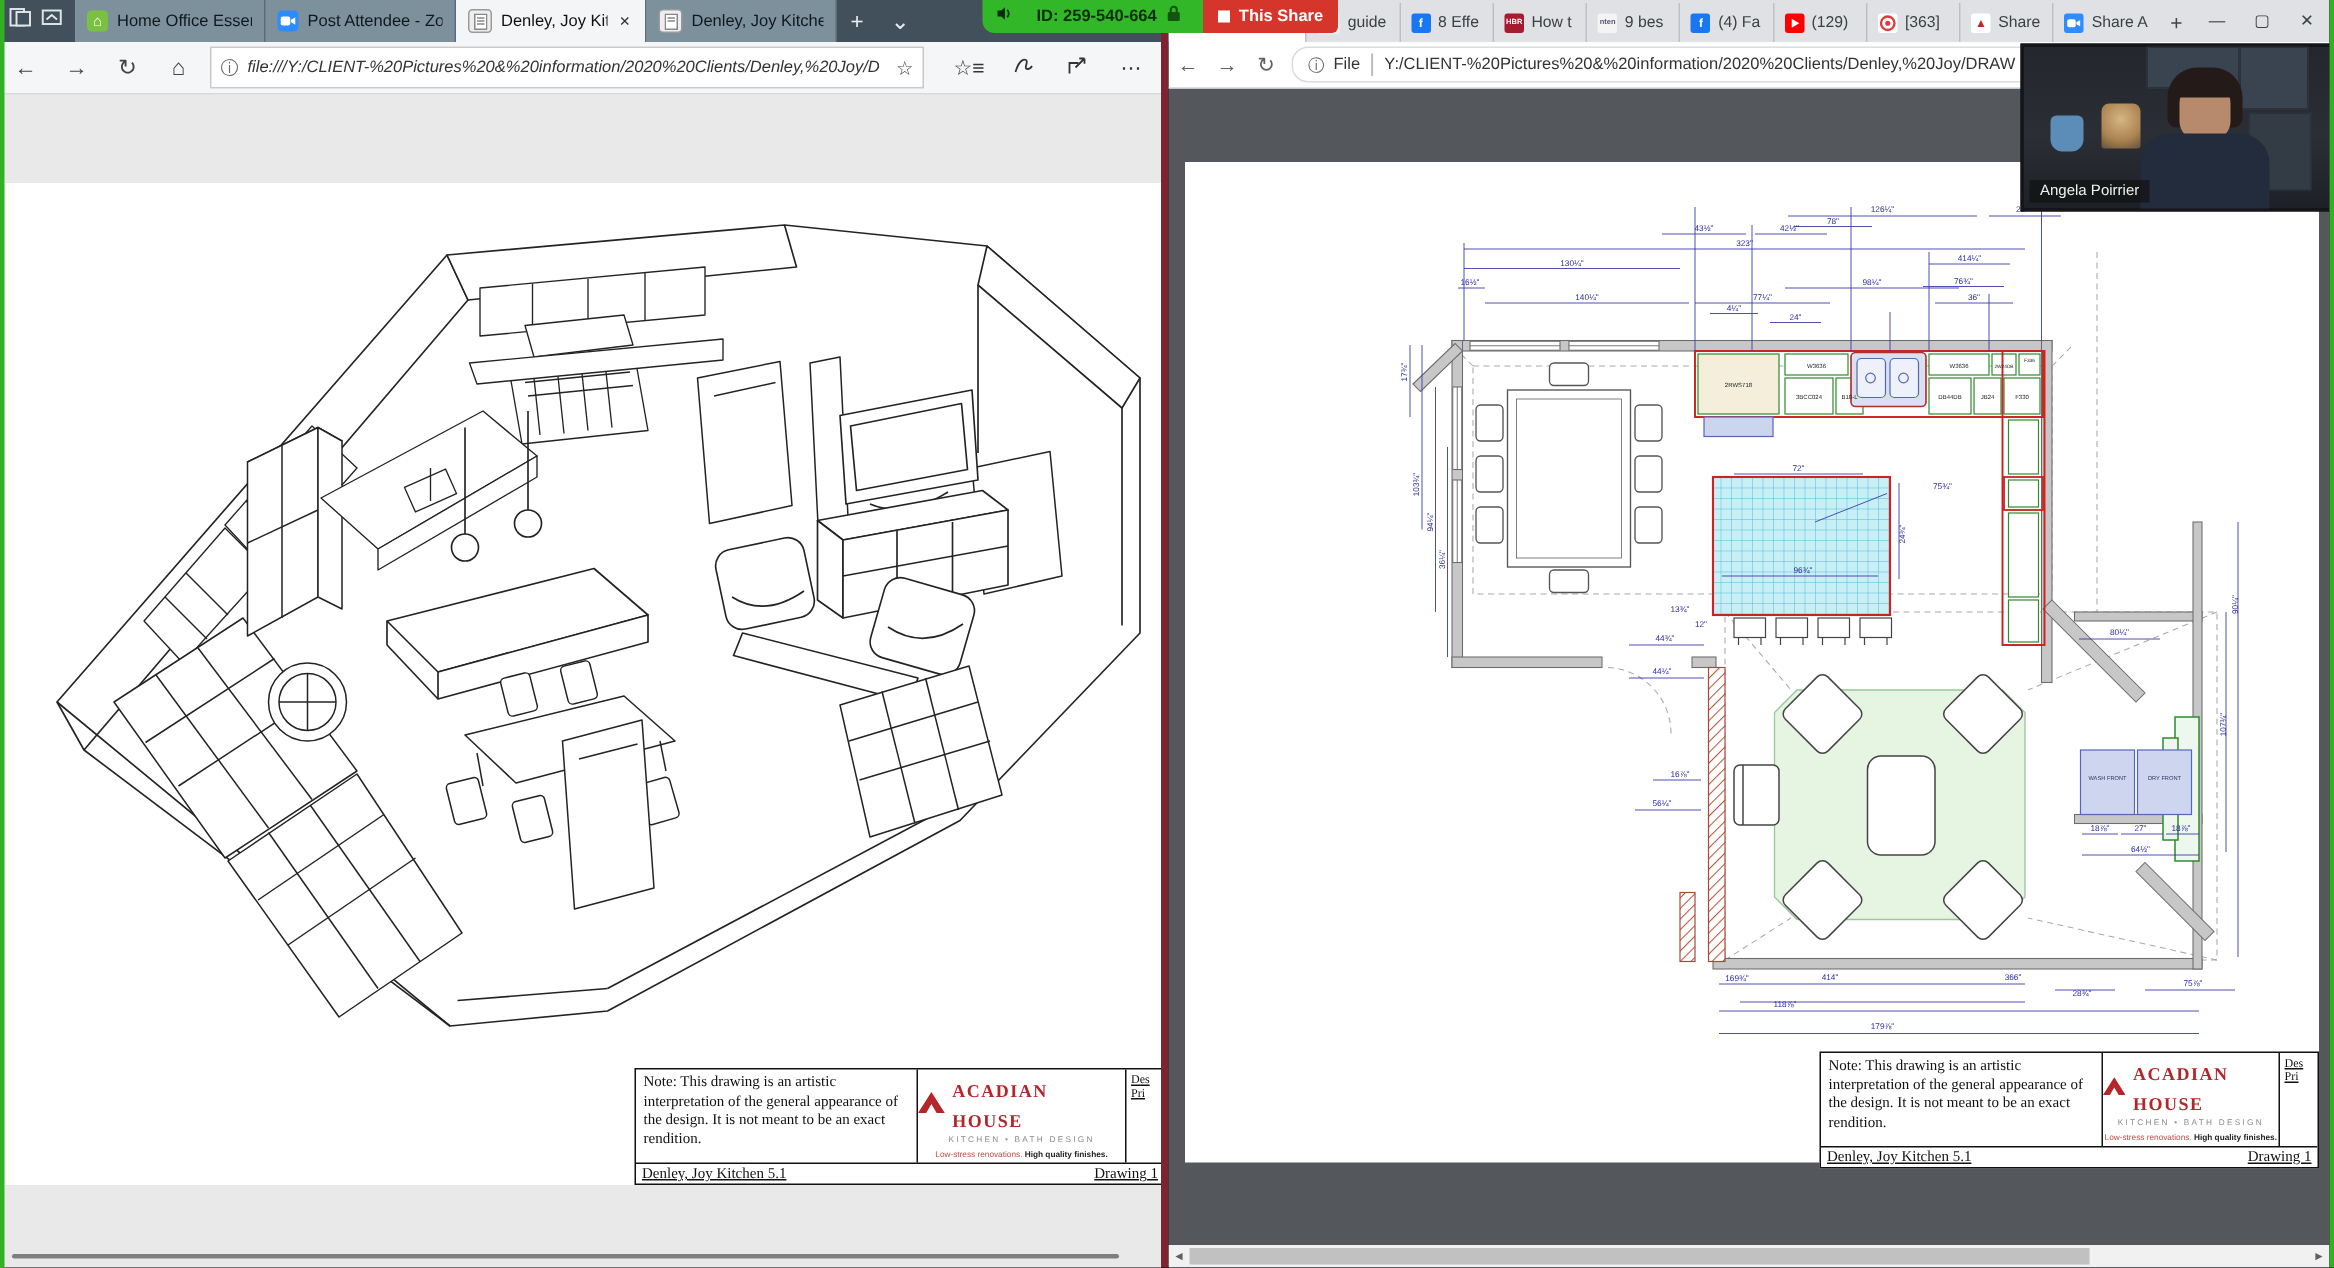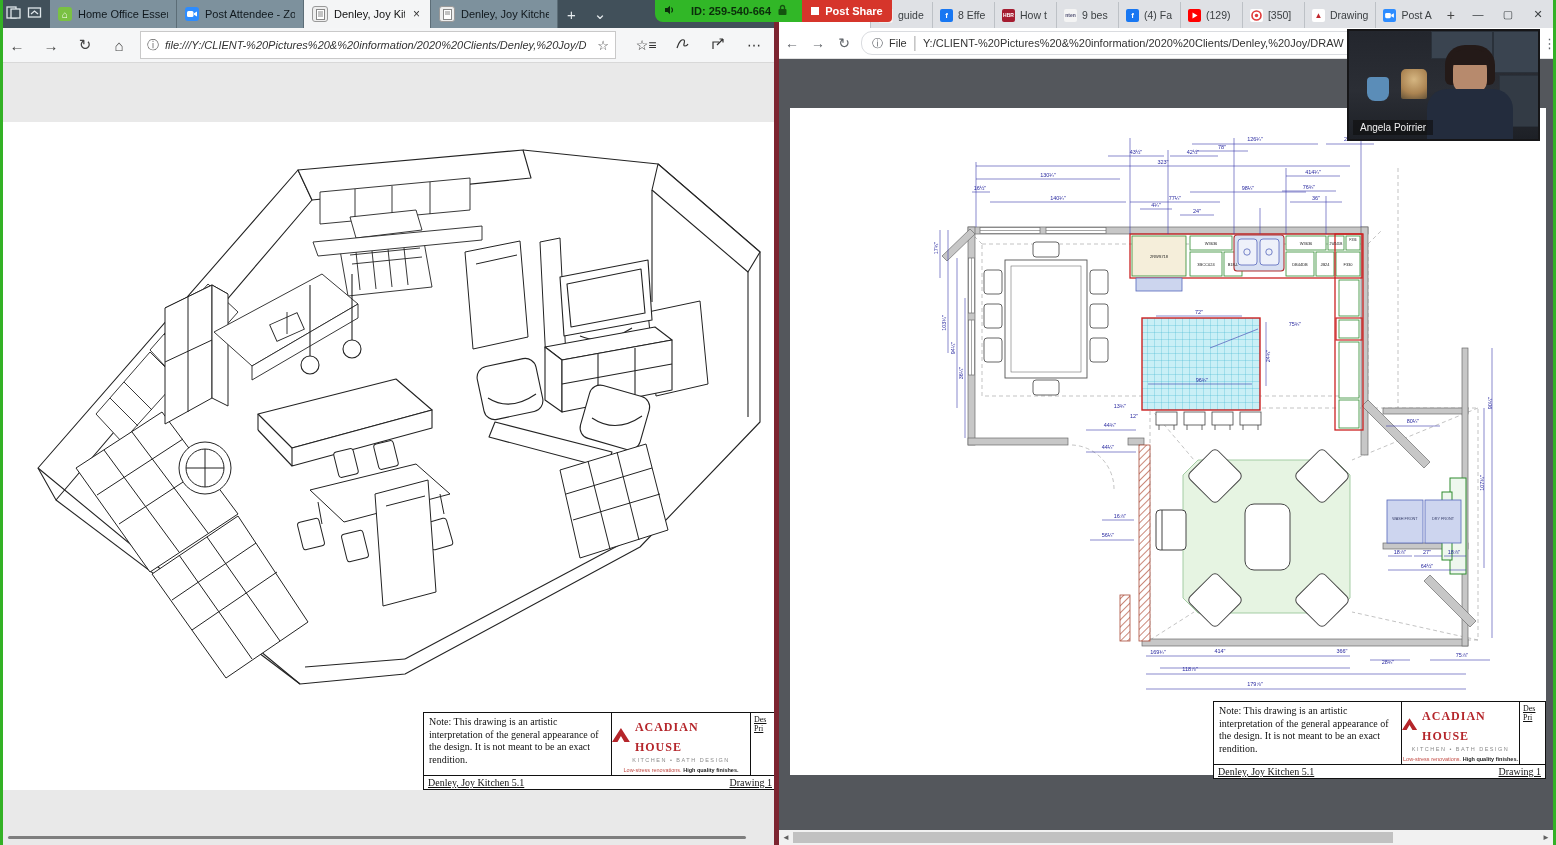--- a/index.html
+++ b/index.html
@@ -46,21 +46,21 @@
   .c-hscroll-thumb{left:14px;top:832px;width:600px;height:11px;background:#c1c1c1;}
   .scroll-arrow{color:#606060;font-size:8px;width:14px;text-align:center;}
   
   .zoom-bar{left:655px;top:0;width:147px;height:22px;background:#31b727;border-radius:0 0 0 8px;display:flex;align-items:center;gap:6px;padding:0 8px;z-index:50;}
   .zoom-bar .mid{color:#0b2d0b;font-size:11px;font-weight:bold;white-space:nowrap;padding-left:10px;}
   .stop-share{left:802px;top:0;width:90px;height:22px;background:#d6352b;border:none;border-radius:0 0 4px 0;display:flex;align-items:center;gap:6px;justify-content:center;z-index:50;cursor:pointer;}
   .stop-share span{color:#fff;font-size:11px;font-weight:bold;}
   .stop-square{width:8px;height:8px;background:#fff;display:inline-block;}
   .green-strip{top:0;width:3px;height:845px;background:#33b125;z-index:60;}
   
-  .webcam{left:1347px;top:29px;width:193px;height:112px;background:#0c0c0e;border:2px solid #161618;box-sizing:border-box;z-index:55;overflow:hidden;}
+  .webcam{left:1347px;top:29px;width:208px;height:112px;background:#0c0c0e;border:2px solid #161618;box-sizing:border-box;z-index:55;overflow:hidden;}
   .cam-scene{position:absolute;inset:0;background:linear-gradient(180deg,#23262d 0%,#2b2e35 55%,#1d2026 100%);}
   .cam-cab{position:absolute;background:#3a4450;border:1px solid #2a313a;}
   .lamp{position:absolute;left:52px;top:38px;width:26px;height:30px;background:radial-gradient(circle at 50% 35%,#e8c58a 0%,#b98d55 60%,#6a5638 100%);border-radius:5px 5px 2px 2px;opacity:.9;}
   .bag{position:absolute;left:18px;top:46px;width:22px;height:24px;background:#5b8db8;border-radius:4px 4px 8px 8px;}
   .head{position:absolute;left:104px;top:22px;width:34px;height:40px;background:#b78a6d;border-radius:16px 16px 12px 12px;}
   .hair{position:absolute;left:96px;top:14px;width:50px;height:40px;background:#241a18;border-radius:20px 20px 6px 6px;}
   .hairfront{position:absolute;left:101px;top:18px;width:40px;height:16px;background:#241a18;border-radius:16px 16px 0 0;}
   .body-t{position:absolute;left:78px;top:58px;width:86px;height:54px;background:#232c3d;border-radius:20px 20px 0 0;}
   .cam-name{position:absolute;left:4px;bottom:4px;background:rgba(15,15,15,.62);color:#f0f0f0;font-size:10px;padding:2px 7px;}
   .kebab{left:1543px;top:36px;color:#5f6368;font-size:13px;z-index:40;}
@@ -366,34 +366,34 @@
         </span>
         <span class="tlabel">(129)</span>
       </div>
     <div class="c-tab">
         <span class="cfav" style="background:#fff;">
           <svg width="11" height="11" viewBox="0 0 11 11">
             <circle cx="5.5" cy="5.5" r="4.5" fill="none" stroke="#e03a3a" stroke-width="1.6"></circle>
             <circle cx="5.5" cy="5.5" r="1.7" fill="#e03a3a"></circle>
           </svg>
         </span>
-        <span class="tlabel">[350]</span>
+        <span class="tlabel">[363]</span>
       </div>
     <div class="c-tab">
         <span class="cfav" style="background:#fff;color:#c0272d;">▲</span>
-        <span class="tlabel">Drawing</span>
+        <span class="tlabel">Share</span>
       </div>
     <div class="c-tab">
         <span class="cfav" style="background:#2d8cff;">
           <svg width="9" height="7" viewBox="0 0 10 8">
             <rect x="0" y="1" width="6.5" height="6" rx="1.5" fill="#fff"></rect>
             <path d="M7 3.2 L10 1.5 L10 6.5 L7 4.8 Z" fill="#fff"></path>
           </svg>
         </span>
-        <span class="tlabel">Post A</span>
+        <span class="tlabel">Share A</span>
       </div>
     <span class="c-new">+</span>
     <div class="win-controls">
       <span class="wc">—</span>
       <span class="wc">▢</span>
       <span class="wc">✕</span>
     </div>
   </div>
   <div class="abs chrome-toolbar" style="left:0;top:28px;">
     <span class="c-navic">←</span>
@@ -696,21 +696,21 @@
         <path d="M8.5,3.5 Q10.5,6 8.5,8.5" fill="none" stroke="#0b2d0b" stroke-width="1.1"></path>
       </svg></span>
   <span class="mid">ID: 259-540-664</span>
   <span><svg width="11" height="12" viewBox="0 0 11 12">
         <rect x="1.5" y="5" width="8" height="6" rx="1" fill="#14540f"></rect>
         <path d="M3.5,5 L3.5,3.5 a2,2 0 0 1 4,0 L7.5,5" fill="none" stroke="#14540f" stroke-width="1.4"></path>
       </svg></span>
 </div>
 <button class="abs stop-share">
   <span class="stop-square"></span>
-  <span>Post Share</span>
+  <span>This Share</span>
 </button>
 <span class="abs kebab">⋮</span>
 
 <div class="abs webcam">
   <div class="cam-scene">
     <div class="cam-cab" style="left:82px;top:0;width:60px;height:26px;"></div>
     <div class="cam-cab" style="left:144px;top:0;width:44px;height:40px;"></div>
     <div class="cam-cab" style="left:150px;top:44px;width:40px;height:50px;background:#333b45;"></div>
     <div class="lamp"></div>
     <div class="bag"></div>

